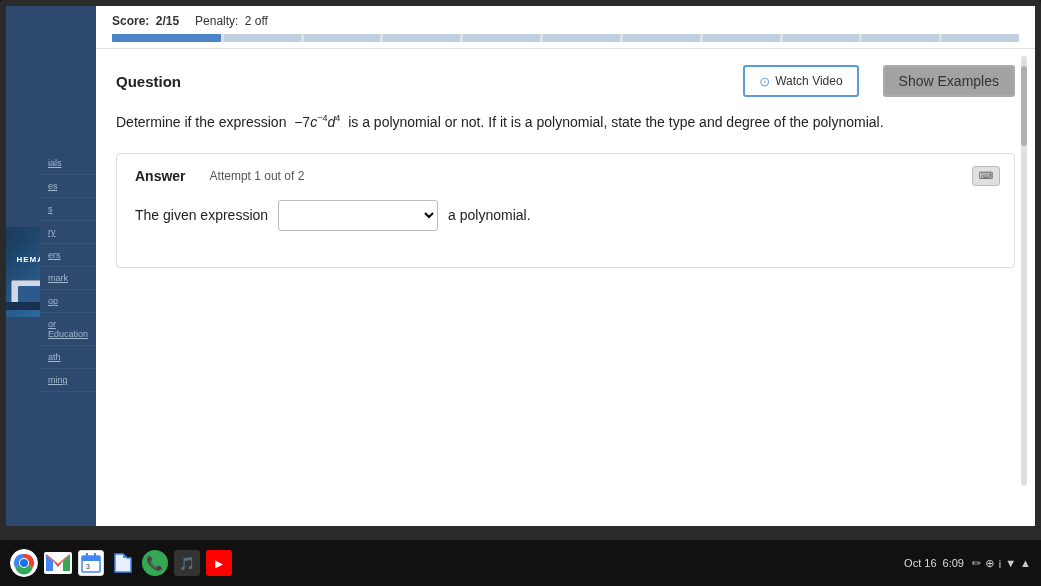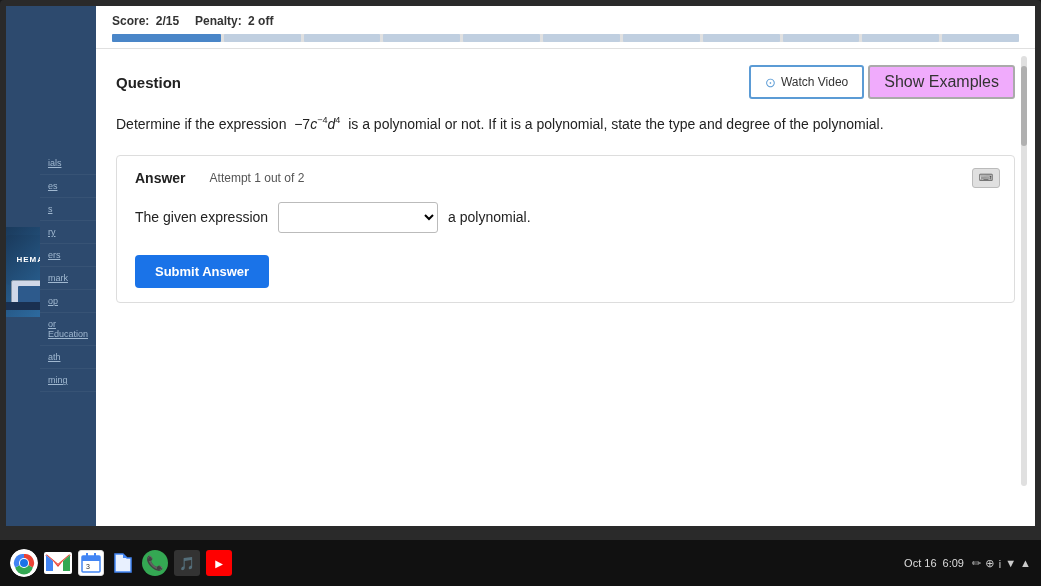--- a/index.html
+++ b/index.html
@@ -121,21 +121,21 @@
 
     .question-header {
       display: flex;
       justify-content: space-between;
       align-items: center;
       margin-bottom: 14px;
     }
 
     .question-buttons {
       display: flex;
-      gap: 4px;
+      gap: 24px;
     }
 
     .btn-watch-video {
       padding: 6px 14px;
       border: 2px solid #5b9bd5;
       background: #fff;
       color: #333;
       font-size: 12px;
       border-radius: 3px;
       cursor: pointer;
@@ -342,21 +342,21 @@
     </div>
 
     <div class="main-content">
 
       <div class="score-bar-section">
         <div class="score-info">
           <span style="font-size:12px;color:#333;font-weight:bold">
             <span>Score:</span>
             <span style="margin-left:3px">2/15</span>
           </span>
-          <span style="font-size:12px;color:#333;font-weight:bold">
+          <span style="font-size:12px;color:#333;font-weight:normal">
             <span>Penalty:</span>
             <span style="margin-left:3px">2 off</span>
           </span>
         </div>
         <div class="progress-bar-container">
           <div class="progress-segment filled" style="width:12%;background:#4a86c8;height:8px;border-radius:1px;flex:none"></div>
           <div style="flex:1;display:flex;gap:3px">
             <div style="flex:1;background:#c0cfe0;height:8px;border-radius:1px"></div>
             <div style="flex:1;background:#c0cfe0;height:8px;border-radius:1px"></div>
             <div style="flex:1;background:#c0cfe0;height:8px;border-radius:1px"></div>
@@ -370,21 +370,21 @@
           </div>
         </div>
       </div>
 
       <div class="question-section">
 
         <div class="question-header">
           <span style="font-size:15px;font-weight:bold;color:#222">Question</span>
           <div class="question-buttons">
             <button class="btn-watch-video" style="padding:6px 14px;border:2px solid #5b9bd5;background:#fff;color:#333;font-size:12px;border-radius:3px;cursor:pointer;display:flex;align-items:center;gap:5px">Watch Video</button>
-            <button class="btn-show-examples" style="padding:6px 14px;border:2px solid #aaa;background:#f0abfc;color:#333;font-size:16px;border-radius:3px;cursor:pointer">
+            <button class="btn-show-examples" style="padding:6px 14px;border:2px solid #aaa;background:#a3a3a3;color:#333;font-size:14px;border-radius:3px;cursor:pointer">
               <span>Show Examples</span>
             </button>
           </div>
         </div>
 
         <div class="question-text" style="font-size:14px;color:#222;line-height:1.7;margin-bottom:18px">
           Determine if the expression &nbsp;−7<em>c</em><sup>−4</sup><em>d</em><sup>4</sup>&nbsp; is a polynomial or not. If it is a polynomial, state the type and degree of the polynomial.
         </div>
 
         <div class="answer-section" style="border:1px solid #ddd;border-radius:4px;padding:14px 18px;background:#fff;position:relative">
@@ -402,23 +402,20 @@
             <span>The given expression</span>
             <select class="dropdown-select" style="padding:6px 10px;border:1px solid #bbb;border-radius:3px;font-size:13px;background:#fff;min-width:160px;cursor:pointer">
               <option value=""></option>
               <option value="is">is</option>
               <option value="is not">is not</option>
             </select>
             <span>a polynomial.</span>
           </div>
 
           
-          <button class="btn-submit" style="padding:9px 20px;background:#1a73e8;color:#fff;border:none;border-radius:4px;font-size:13px;font-weight:bold;cursor:pointer">
-            <span>Submit Answer</span>
-          </button>
 
         </div>
 
       </div>
 
     </div>
 
     <div class="scroll-indicator" style="position:absolute;right:8px;top:50px;bottom:40px;width:6px;background:#e0e0e0;border-radius:3px">
       <div class="scroll-thumb" style="width:6px;height:80px;background:#b0b0b0;border-radius:3px;position:absolute;top:10px"></div>
     </div>

